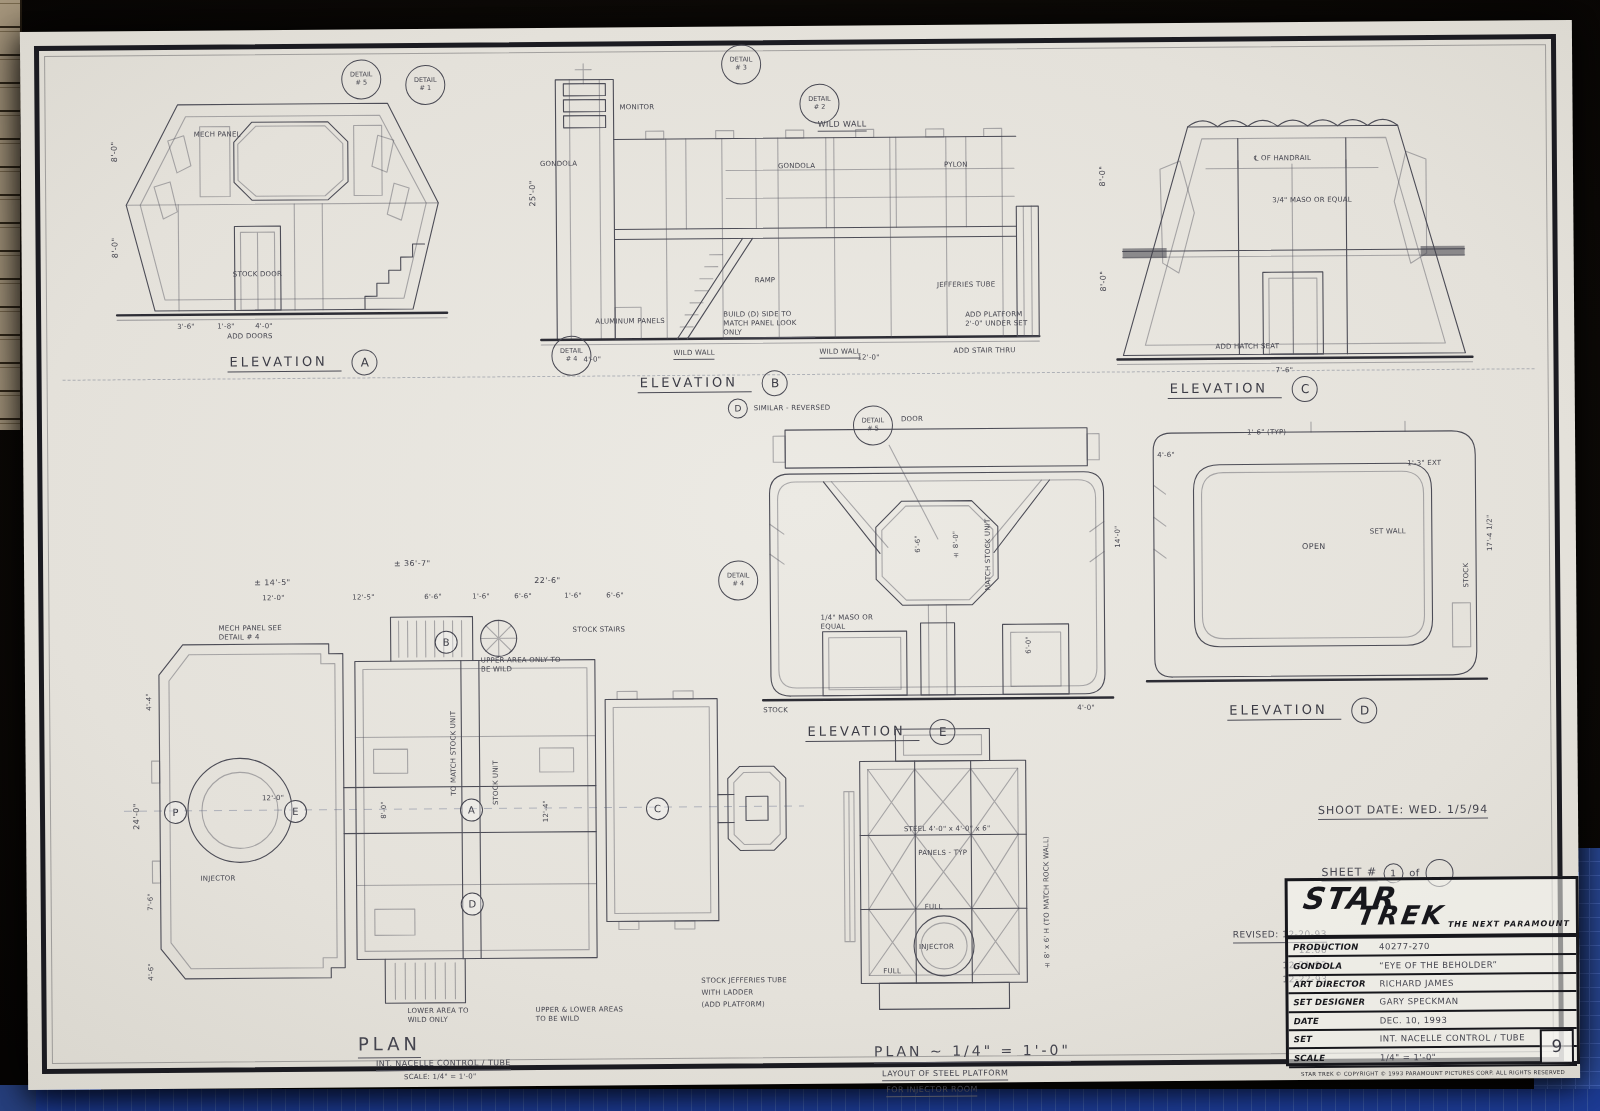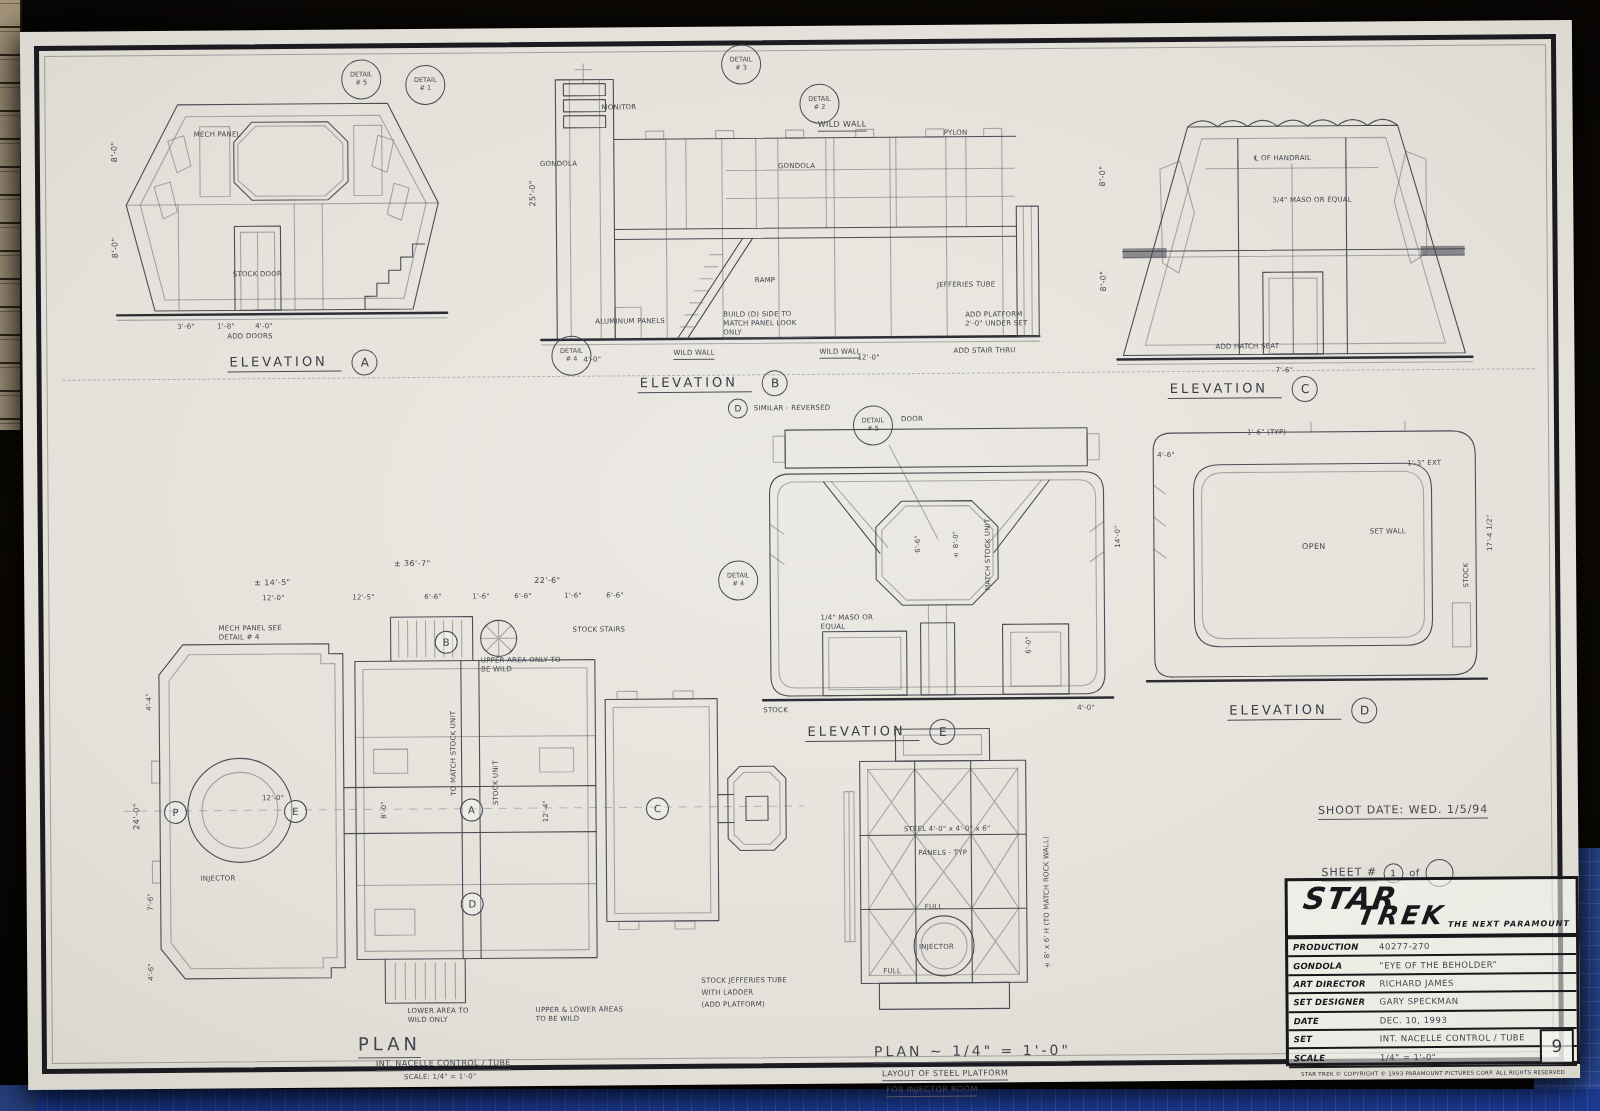--- a/index.html
+++ b/index.html
@@ -153,24 +153,24 @@
       </div>
       <div class="detail" style="left:274px;top:26px">
         <span>DETAIL</span>
         <span># 2</span>
       </div>
       <div class="detail" style="left:24px;top:276px">
         <span>DETAIL</span>
         <span># 4</span>
       </div>
       <span class="hand sm u" style="left:292px;top:62px">WILD WALL</span>
-      <span class="hand tiny" style="left:76px;top:44px">MONITOR</span>
+      <span class="hand tiny" style="left:94px;top:44px">MONITOR</span>
       <span class="hand tiny" style="left:14px;top:100px">GONDOLA</span>
       <span class="hand tiny" style="left:252px;top:104px">GONDOLA</span>
-      <span class="hand tiny" style="left:418px;top:72px">PYLON</span>
+      <span class="hand tiny" style="left:418px;top:104px">PYLON</span>
       <span class="hand tiny" style="left:228px;top:218px">RAMP</span>
       <span class="hand tiny" style="left:68px;top:258px">ALUMINUM PANELS</span>
       <span class="hand tiny wrap u" style="left:196px;top:252px;width:92px">BUILD (D) SIDE TO MATCH PANEL LOOK ONLY</span>
       <span class="hand tiny u" style="left:146px;top:290px">WILD WALL</span>
       <span class="hand tiny u" style="left:292px;top:290px">WILD WALL</span>
       <span class="hand tiny" style="left:410px;top:224px">JEFFERIES TUBE</span>
       <span class="hand tiny wrap" style="left:438px;top:254px;width:76px">ADD PLATFORM 2'-0" UNDER SET</span>
       <span class="hand tiny" style="left:426px;top:290px">ADD STAIR THRU</span>
       <span class="hand sm vert" style="left:2px;top:120px">25'-0"</span>
       <span class="hand tiny" style="left:330px;top:296px">12'-0"</span>
@@ -390,20 +390,26 @@
 
     <span class="hand u" style="left:1292px;top:782px;font-size:11px;letter-spacing:1px">SHOOT DATE: WED. 1/5/94</span>
 
     <div class="sheetline">
       <span class="hand u" style="position:static;font-size:11px;letter-spacing:1px">SHEET #</span>
       <span class="circ smc">1</span>
       <span class="hand" style="position:static;font-size:10px">of</span>
       <span class="circ" style="width:26px;height:26px"></span>
     </div>
 
+    <div class="rev">
+      <div class="u" style="display:inline-block">REVISED: 12-20-93</div>
+      <div class="tiny">12:00</div>
+      <div>12-21-93</div>
+      <div>12-22-93</div>
+    </div>
 
     <div class="tblock">
       <div class="tb-logo">
         <div class="st-star">STAR</div>
         <div class="st-trek">TREK</div>
         <div class="st-tag">THE NEXT PARAMOUNT</div>
       </div>
       <div class="tb-rows">
         <div class="tb-row">
           <span class="tb-label">PRODUCTION</span>

